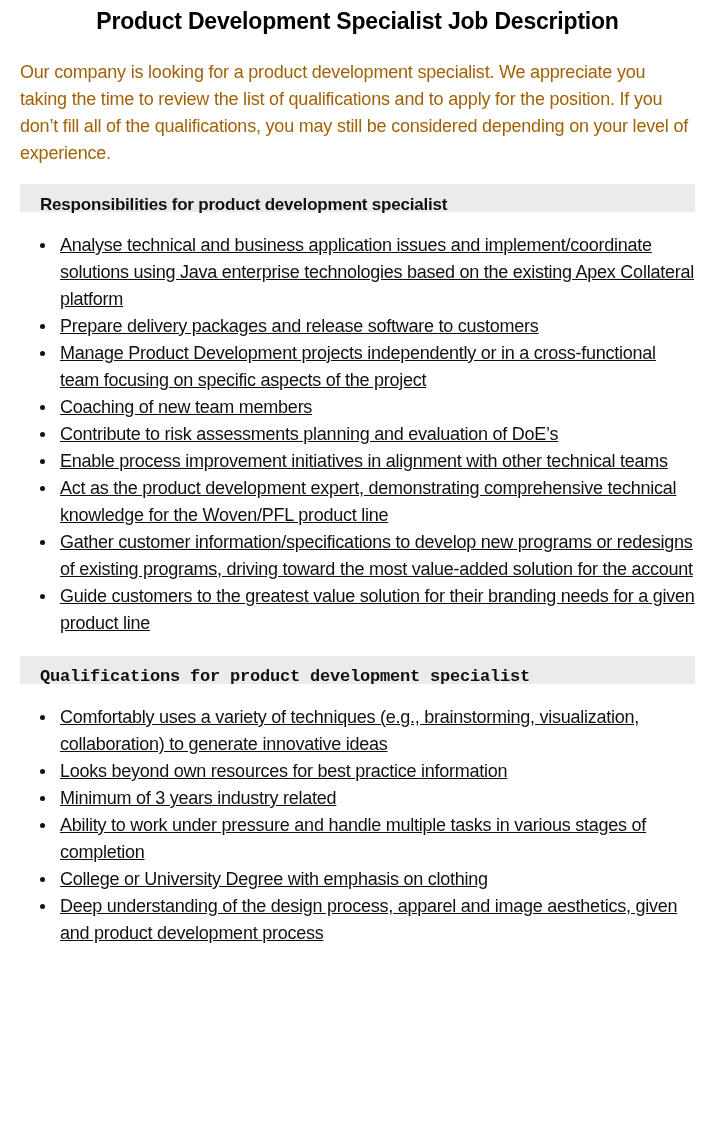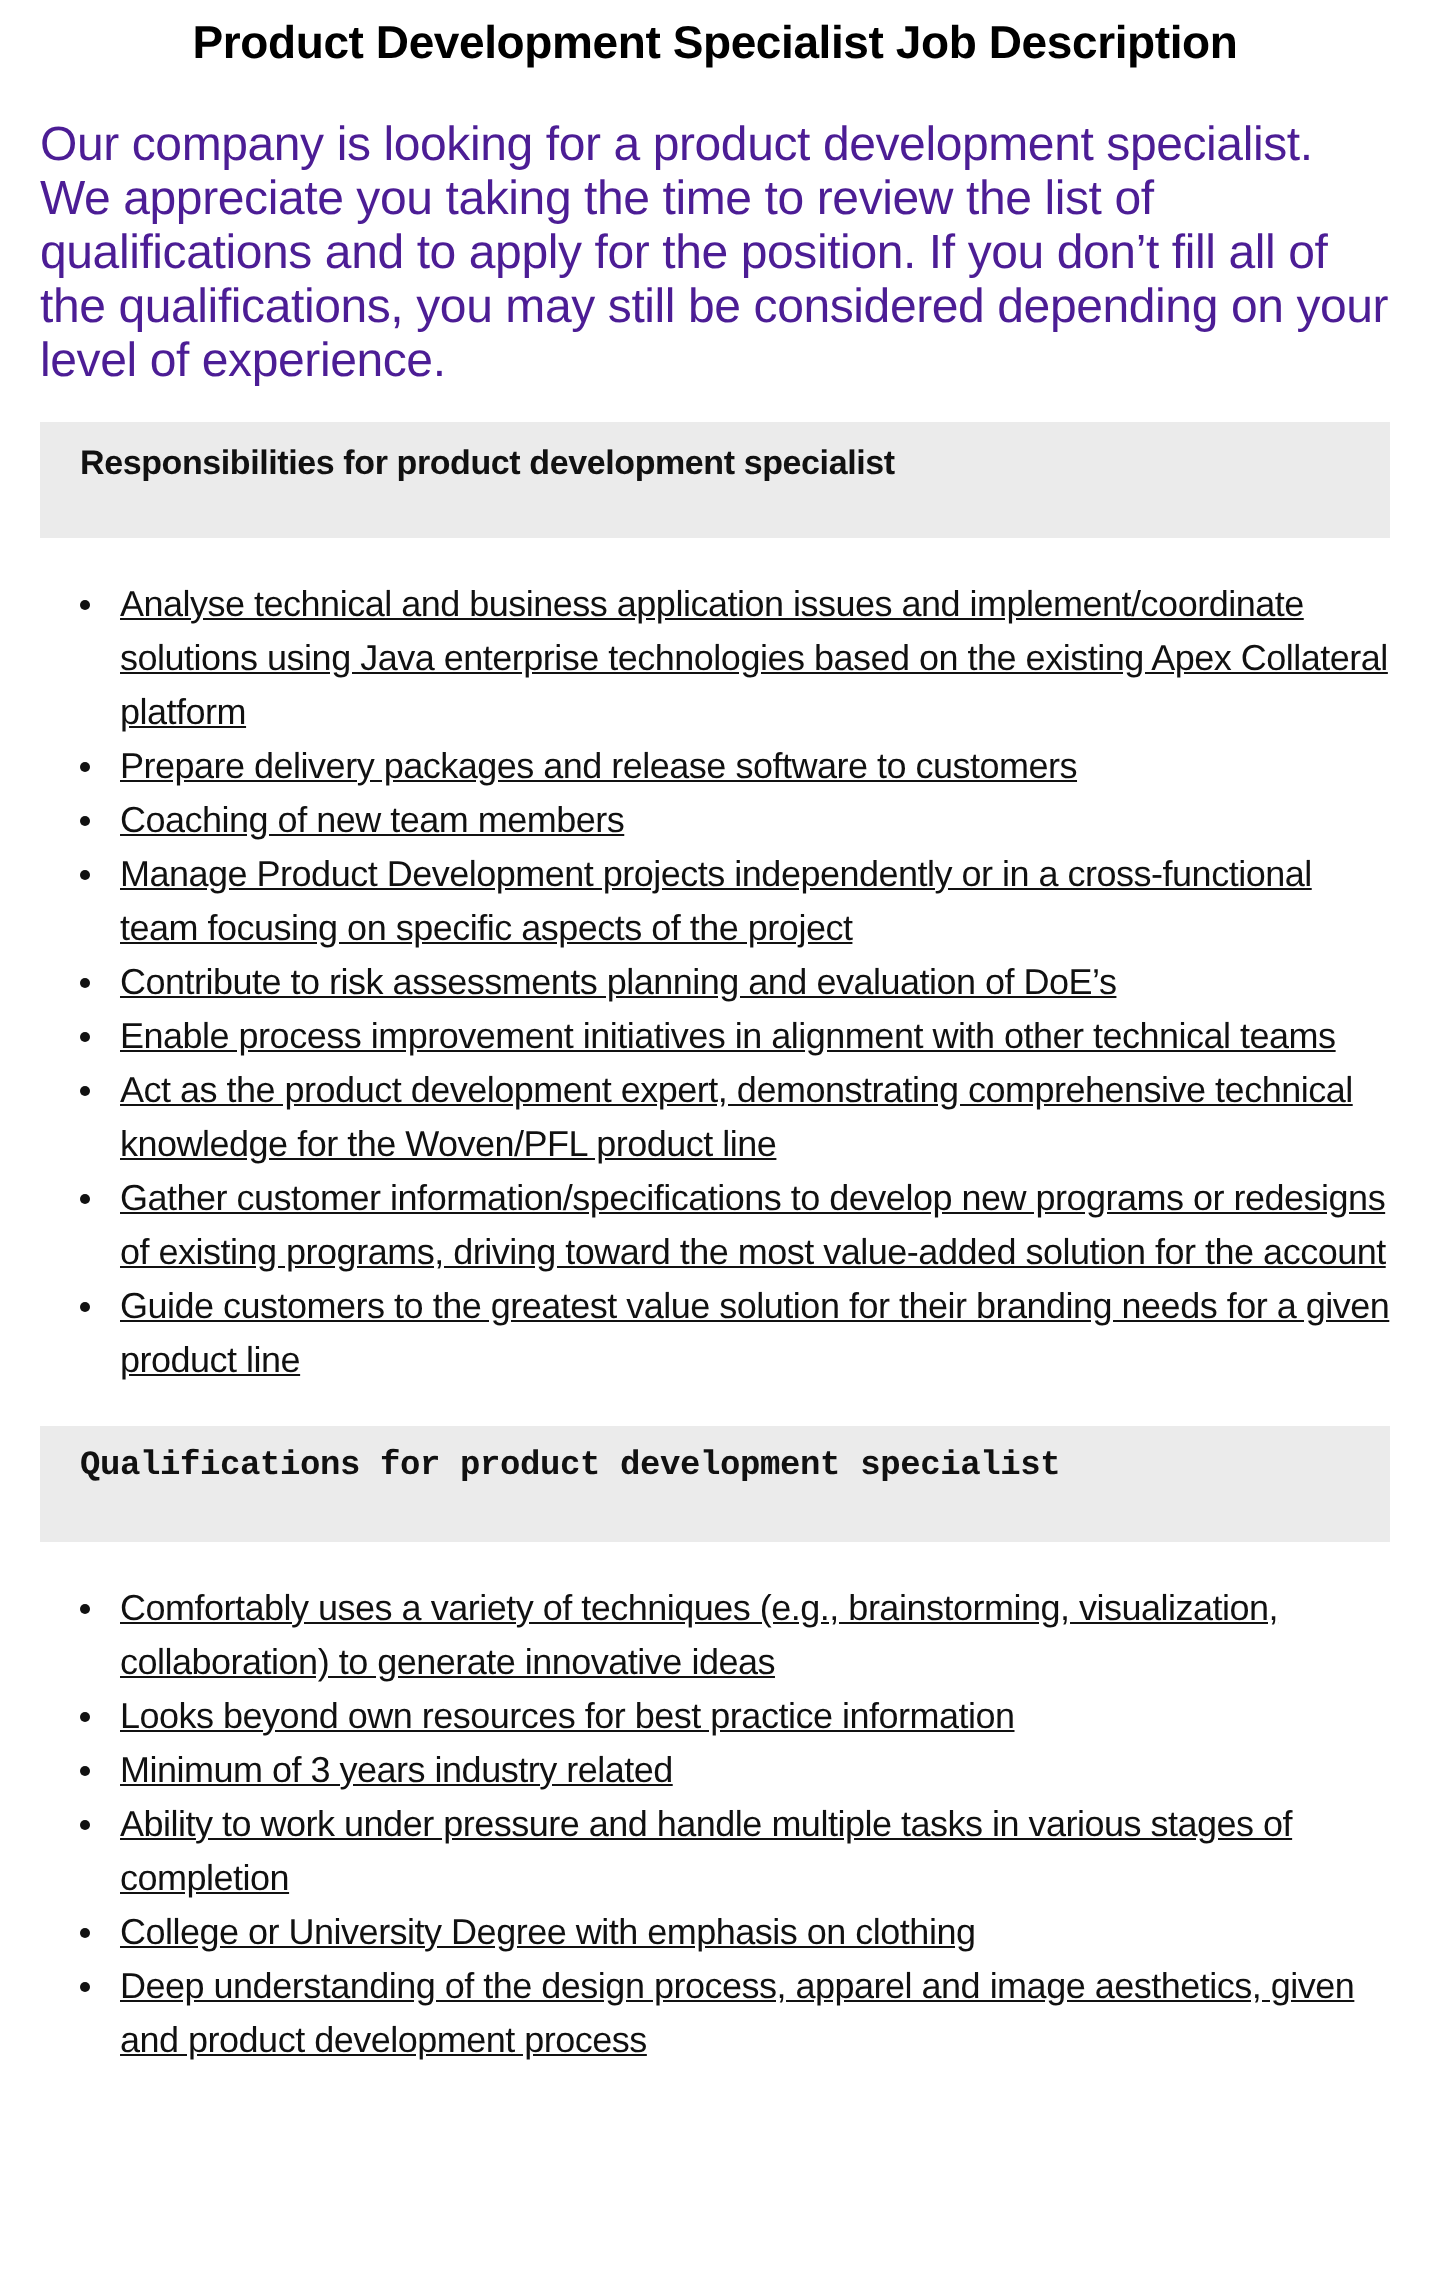--- a/index.html
+++ b/index.html
@@ -16,29 +16,29 @@
     padding-top: 4px;
     text-align: center;
     font-size: 23px;
     line-height: 35px;
     font-weight: bold;
     color: #000000;
     letter-spacing: -0.2px;
   }
   .intro {
     margin: 20px 0 0 0;
-    font-size: 24px;
+    font-size: 18px;
     line-height: 27px;
-    color: #4c1d95;
+    color: #a16207;
     letter-spacing: -0.2px;
   }
   .section-header {
     margin-top: 17px;
     background: #ebebeb;
-    height: 58px;
+    height: 28px;
     box-sizing: border-box;
     padding: 10px 20px;
     font-size: 17px;
     font-weight: bold;
     line-height: 22px;
     color: #111111;
     width: 675px;
     letter-spacing: -0.2px;
   }
   ul {
@@ -69,22 +69,22 @@
 <body>
 
 <div class="page">
   <h1>Product Development Specialist Job Description</h1>
   <p class="intro">Our company is looking for a product development specialist. We appreciate you taking the time to review the list of qualifications and to apply for the position. If you don’t fill all of the qualifications, you may still be considered depending on your level of experience.</p>
 
   <div class="section-header">Responsibilities for product development specialist</div>
   <ul>
     <li><span class="bullet"></span><span>Analyse technical and business application issues and implement/coordinate solutions using Java enterprise technologies based on the existing Apex Collateral platform</span></li>
     <li><span class="bullet"></span><span>Prepare delivery packages and release software to customers</span></li>
+    <li><span class="bullet"></span><span>Manage Product Development projects independently or in a cross-functional team focusing on specific aspects of the project</span></li>
     <li><span class="bullet"></span><span>Coaching of new team members</span></li>
-    <li><span class="bullet"></span><span>Manage Product Development projects independently or in a cross-functional team focusing on specific aspects of the project</span></li>
     <li><span class="bullet"></span><span>Contribute to risk assessments planning and evaluation of DoE’s</span></li>
     <li><span class="bullet"></span><span>Enable process improvement initiatives in alignment with other technical teams</span></li>
     <li><span class="bullet"></span><span>Act as the product development expert, demonstrating comprehensive technical knowledge for the Woven/PFL product line</span></li>
     <li><span class="bullet"></span><span>Gather customer information/specifications to develop new programs or redesigns of existing programs, driving toward the most value-added solution for the account</span></li>
     <li><span class="bullet"></span><span>Guide customers to the greatest value solution for their branding needs for a given product line</span></li>
   </ul>
 
   <div class="section-header qual-header">Qualifications for product development specialist</div>
   <ul>
     <li><span class="bullet"></span><span>Comfortably uses a variety of techniques (e.g., brainstorming, visualization, collaboration) to generate innovative ideas</span></li>

